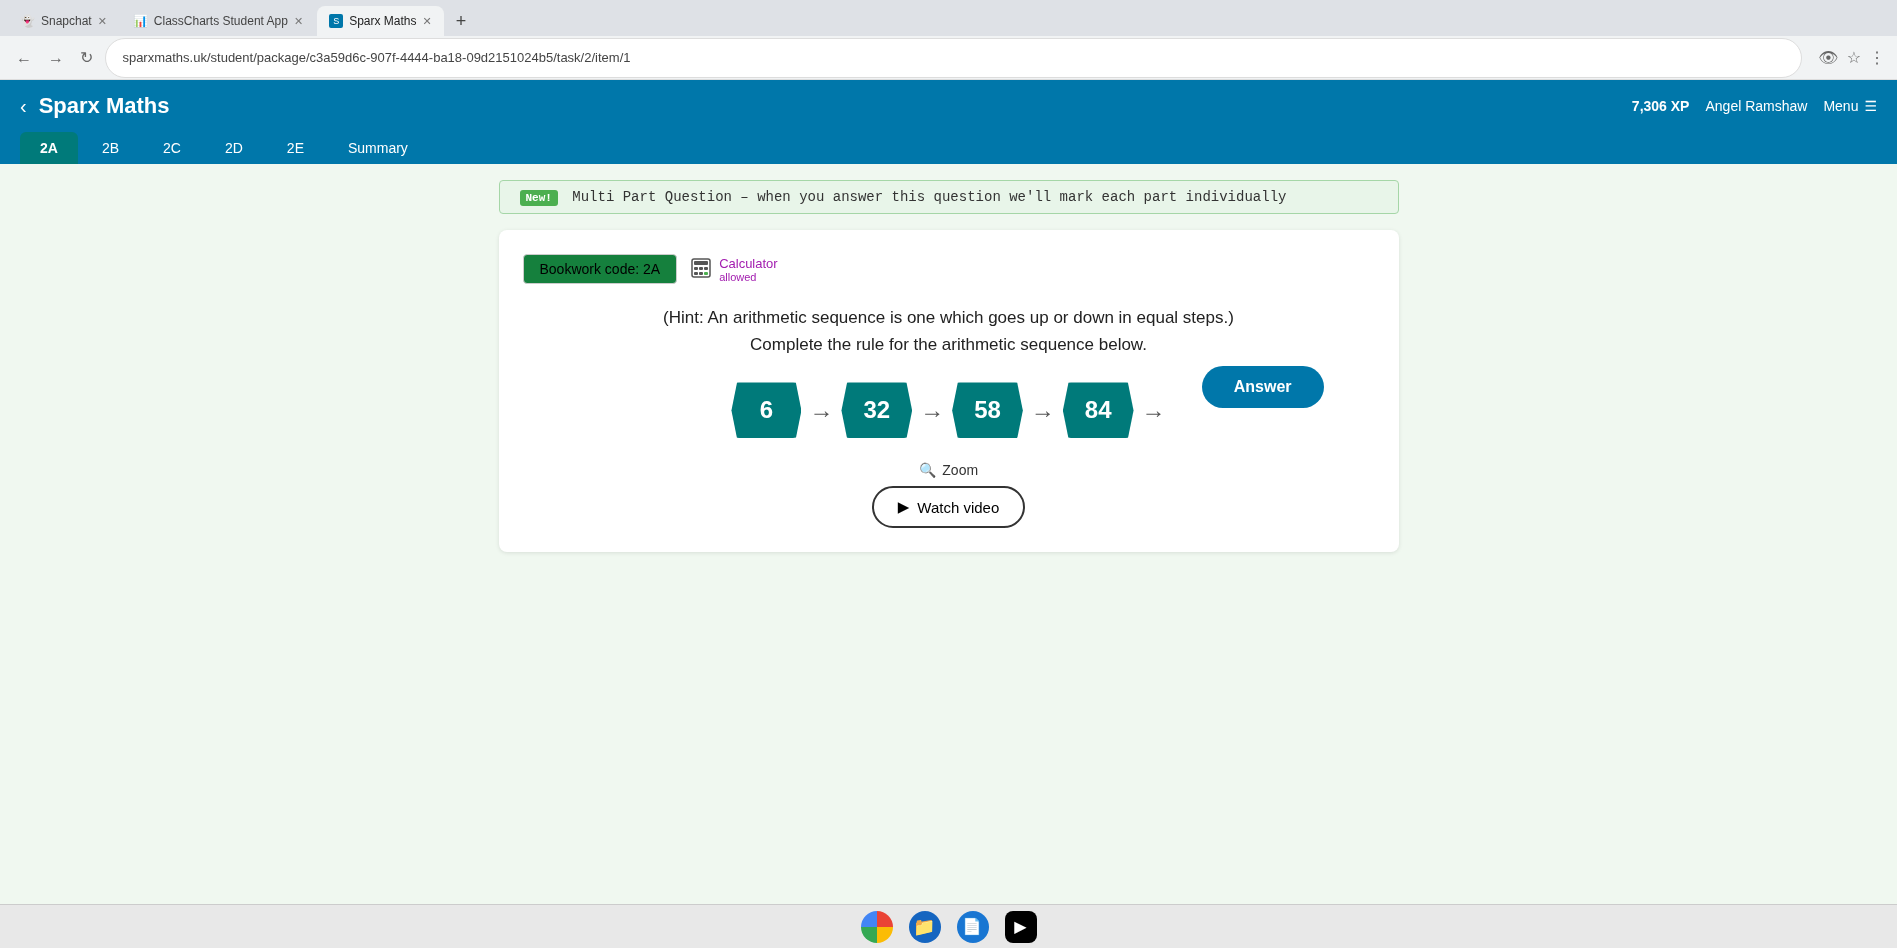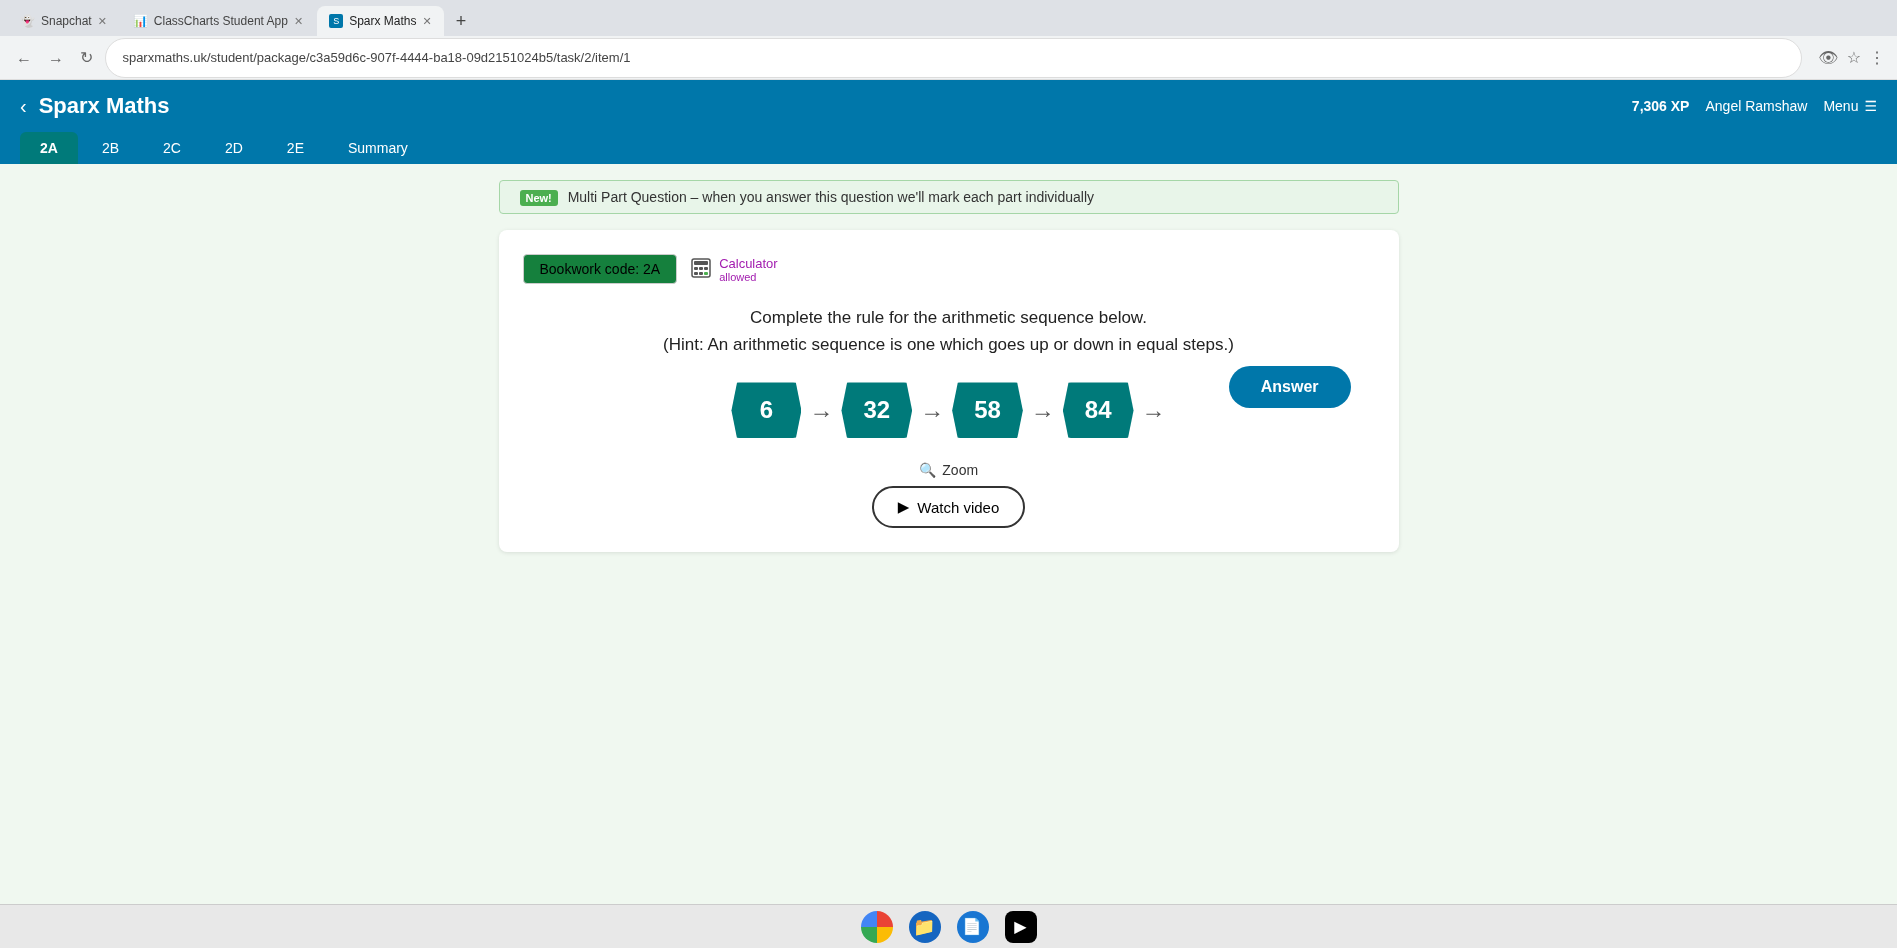--- a/index.html
+++ b/index.html
@@ -217,20 +217,21 @@
     .new-badge-bar {
       background: #e8f5e9;
       border: 1px solid #a5d6a7;
       border-radius: 4px;
       padding: 8px 20px;
       width: 100%;
       max-width: 900px;
       margin-bottom: 16px;
       font-size: 14px;
       color: #333;
+      font-family: Liberation Mono, monospace;
     }
 
     .new-badge {
       background: #4caf50;
       color: white;
       font-size: 11px;
       font-weight: bold;
       padding: 2px 6px;
       border-radius: 3px;
       margin-right: 6px;
@@ -380,21 +381,21 @@
     .answer-btn {
       background: #0077aa;
       color: white;
       border: none;
       border-radius: 24px;
       padding: 12px 32px;
       font-size: 16px;
       cursor: pointer;
       font-weight: bold;
       position: absolute;
-      right: 24px;
+      right: 51px;
       bottom: 120px;
     }
 
     .action-row {
       display: flex;
       align-items: center;
       justify-content: center;
       width: 100%;
       position: relative;
     }
@@ -527,22 +528,22 @@
               </svg>
             </span>
             <div>
               <div>Calculator</div>
               <div style="font-size:11px;">allowed</div>
             </div>
           </div>
         </div>
 
         <div class="question-text">
+          <div>(Hint: An arithmetic sequence is one which goes up or down in equal steps.)</div>
           <div>Complete the rule for the arithmetic sequence below.</div>
-          <div>(Hint: An arithmetic sequence is one which goes up or down in equal steps.)</div>
         </div>
 
 
         <div class="sequence-area">
           <div class="seq-number">
             <span>6</span>
           </div>
           <span class="seq-arrow">→</span>
           <div class="seq-number">
             <span>32</span>

